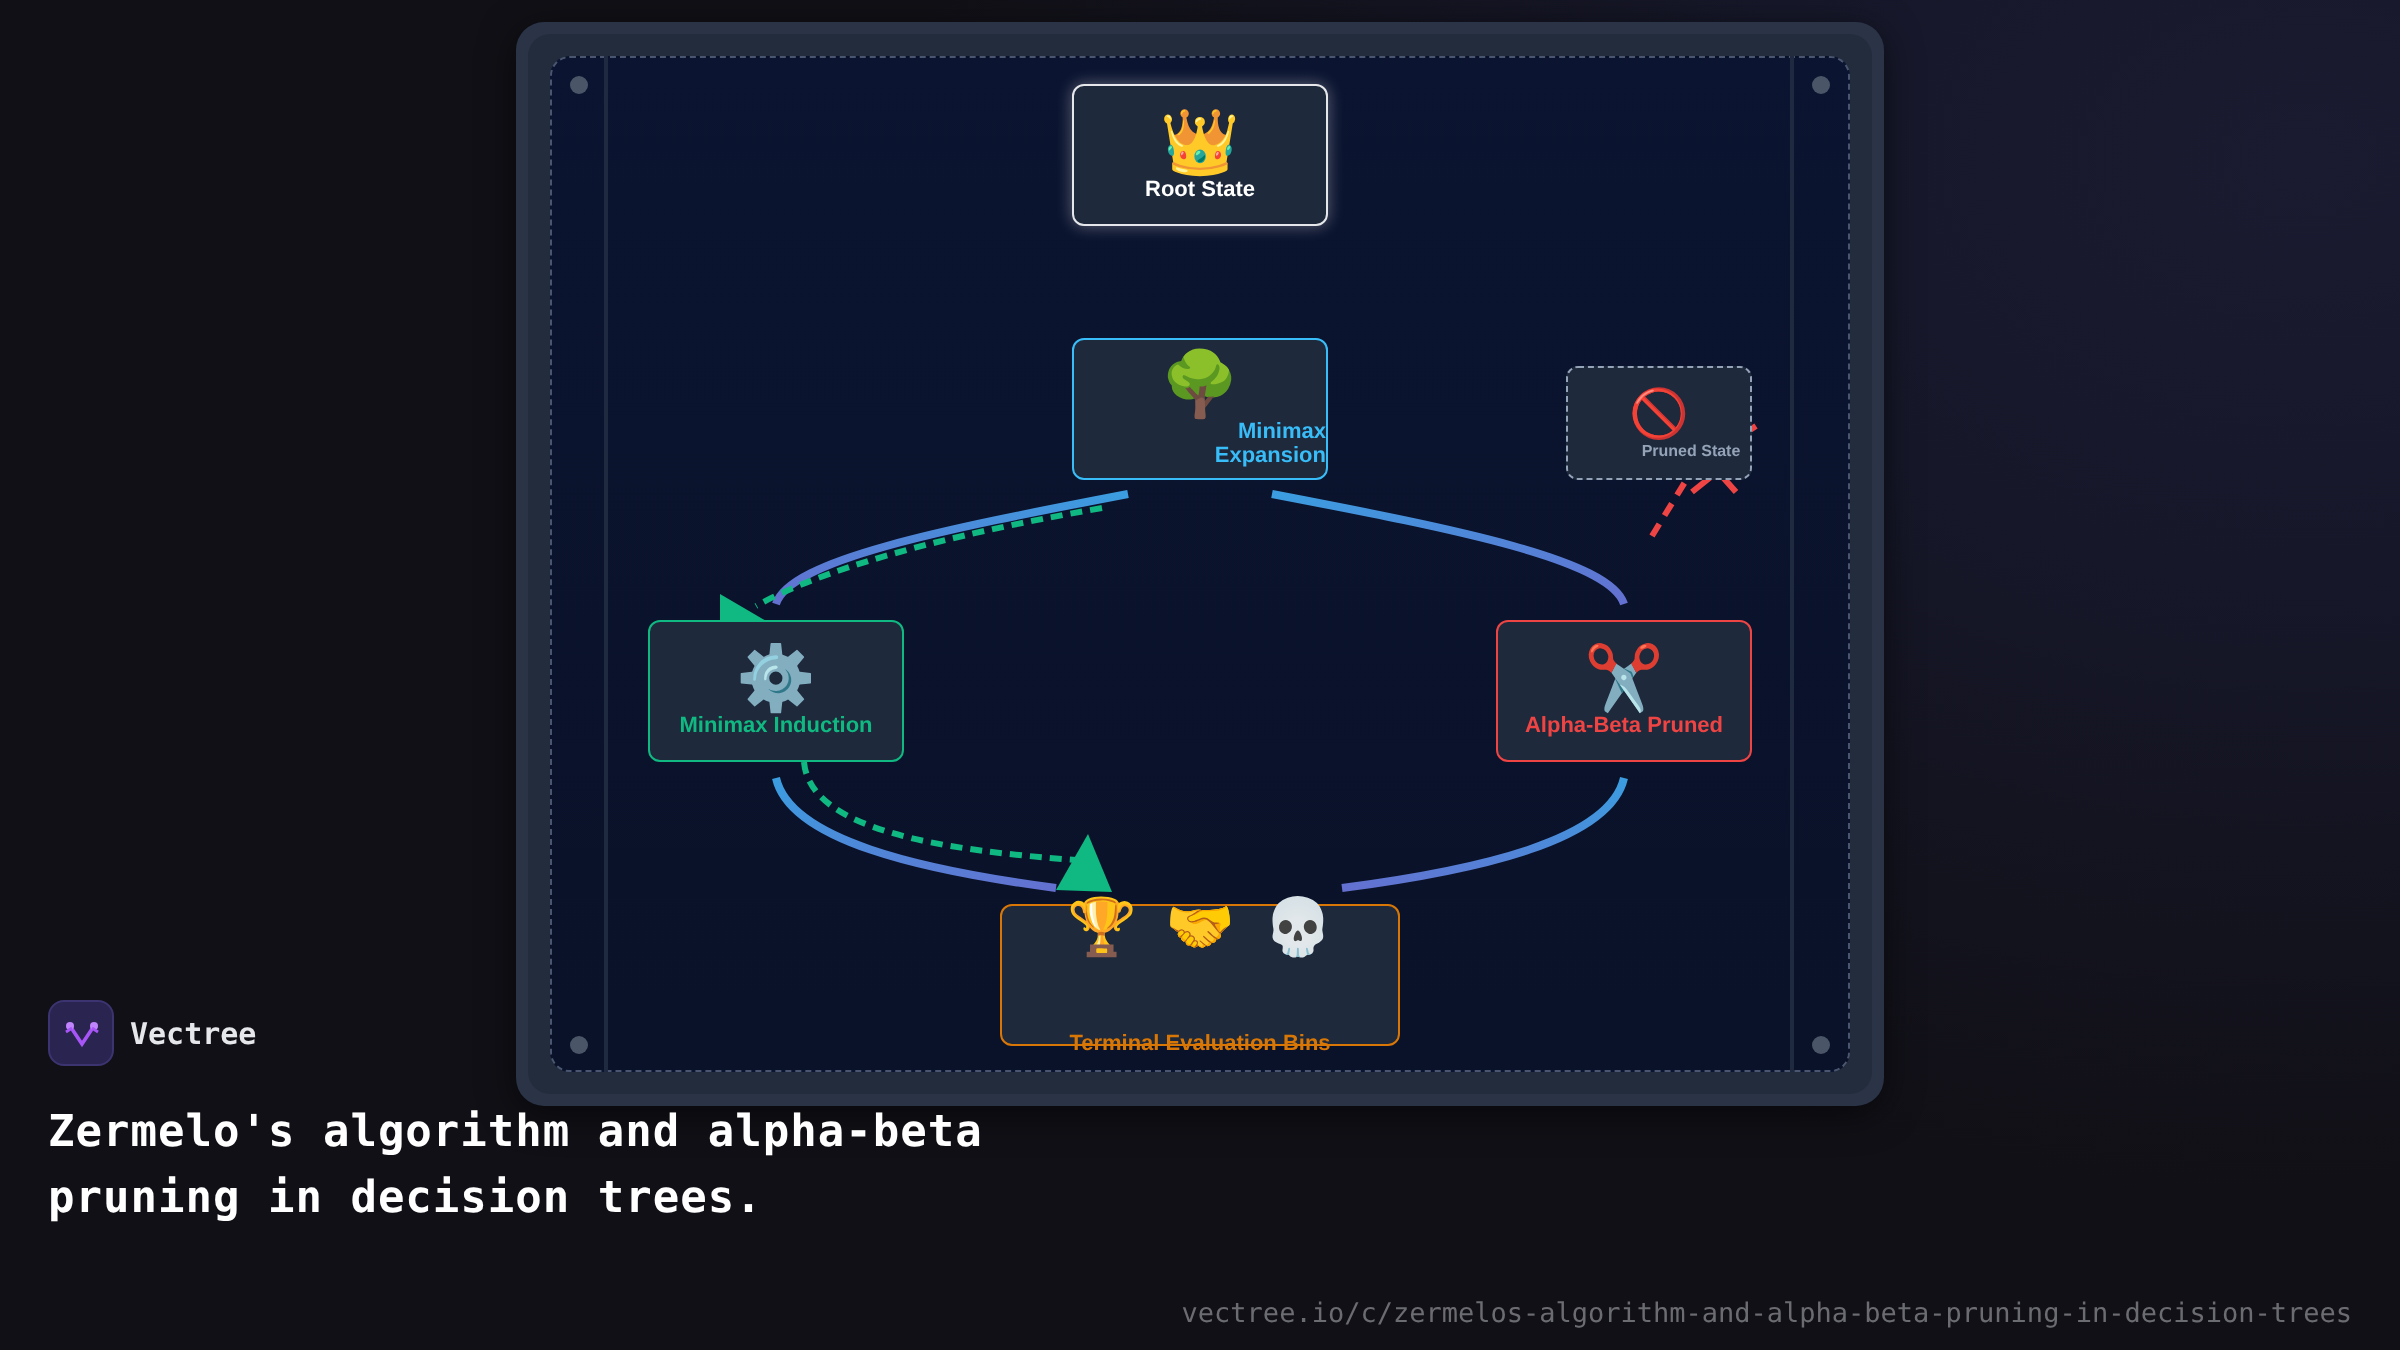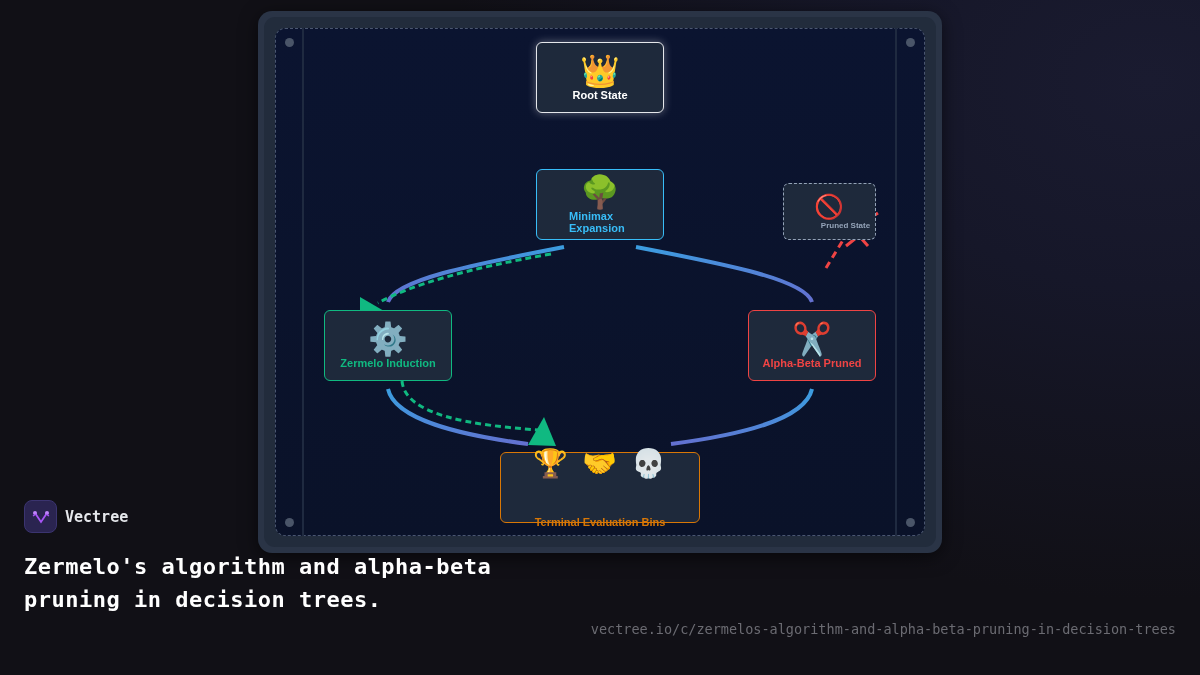--- a/index.html
+++ b/index.html
@@ -27,21 +27,21 @@
     border:1.5px dashed #4a5670; border-radius:10px; box-sizing:border-box;
   }
   .rail { position:absolute; top:28px; width:2px; height:508px; background:#1f2a40; }
   .screw { position:absolute; width:9px; height:9px; border-radius:50%; background:#4a5568; }
   svg.edges { position:absolute; left:0; top:0; }
   .node {
     position:absolute; box-sizing:border-box; border-radius:6px;
     background:#1e293b; display:flex; flex-direction:column; align-items:center; justify-content:center;
   }
   .node .emoji { font-size:32px; line-height:34px; font-family:"DejaVu Sans", sans-serif; }
-  .node .label { font-weight:bold; font-size:11px; margin-top:1px; }
+  .node .label { font-weight:bold; font-size:11px; margin-top:1px;text-align:right; }
   .node-root { left:536px; top:42px; width:128px; height:71px; border:1.5px solid #e5e7eb; box-shadow:0 0 8px rgba(255,255,255,0.35); }
   .node-root .label { color:#ffffff; }
   .node-minimax { left:536px; top:169px; width:128px; height:71px; border:1.5px solid #38bdf8; }
   .node-minimax .label { color:#38bdf8;padding-left:32px; }
   .node-zermelo { left:324px; top:310px; width:128px; height:71px; border:1.5px solid #10b981; }
   .node-zermelo .label { color:#10b981; }
   .node-alphabeta { left:748px; top:310px; width:128px; height:71px; border:1.5px solid #ef4444; }
   .node-alphabeta .label { color:#ef4444; }
   .node-terminal { left:500px; top:452px; width:200px; height:71px; border:1.5px solid #d97706; }
   .node-terminal .label { color:#d97706;margin-top:36px; }
@@ -51,21 +51,21 @@
   .node-pruned .label { color:#94a3b8; font-size:8px;padding-left:32px; }
   .brand { position:absolute; left:24px; top:500px; display:flex; align-items:center; gap:8px; }
   .brand-logo { width:33px; height:33px; border-radius:8px; background:#2a2450; border:1px solid #3b3470; box-sizing:border-box; display:flex; align-items:center; justify-content:center; }
   .brand-name { color:#e5e7eb; font-family:"DejaVu Sans Mono", monospace; font-weight:bold; font-size:15px; }
   .title {
     position:absolute; left:24px; top:551px; width:560px; margin:0;
     color:#ffffff; font-family:"DejaVu Sans Mono", monospace; font-weight:bold;
     font-size:22px; line-height:32.5px; letter-spacing:0.5px;
   }
   .url {
-    position:absolute; right:24px; top:621px;
+    position:absolute; right:24px; top:649px;
     color:#6b6b72; font-family:"DejaVu Sans Mono", monospace; font-size:13.5px;
   }
 </style>
 </head>
 <body>
 
 <div class="bg-glow"></div>
 
 <div class="frame"></div>
 <div class="frame-inner"></div>
@@ -113,21 +113,21 @@
   <span class="label">Root State</span>
 </div>
 
 <div class="node node-minimax">
   <span class="emoji">🌳</span>
   <span class="label">Minimax Expansion</span>
 </div>
 
 <div class="node node-zermelo">
   <span class="emoji">⚙️</span>
-  <span class="label">Zermelo Induction</span>
+  <span class="label">Minimax Induction</span>
 </div>
 
 <div class="node node-alphabeta">
   <span class="emoji">✂️</span>
   <span class="label">Alpha-Beta Pruned</span>
 </div>
 
 <div class="node node-terminal">
   <div class="emojis">
     <span>🏆</span>

